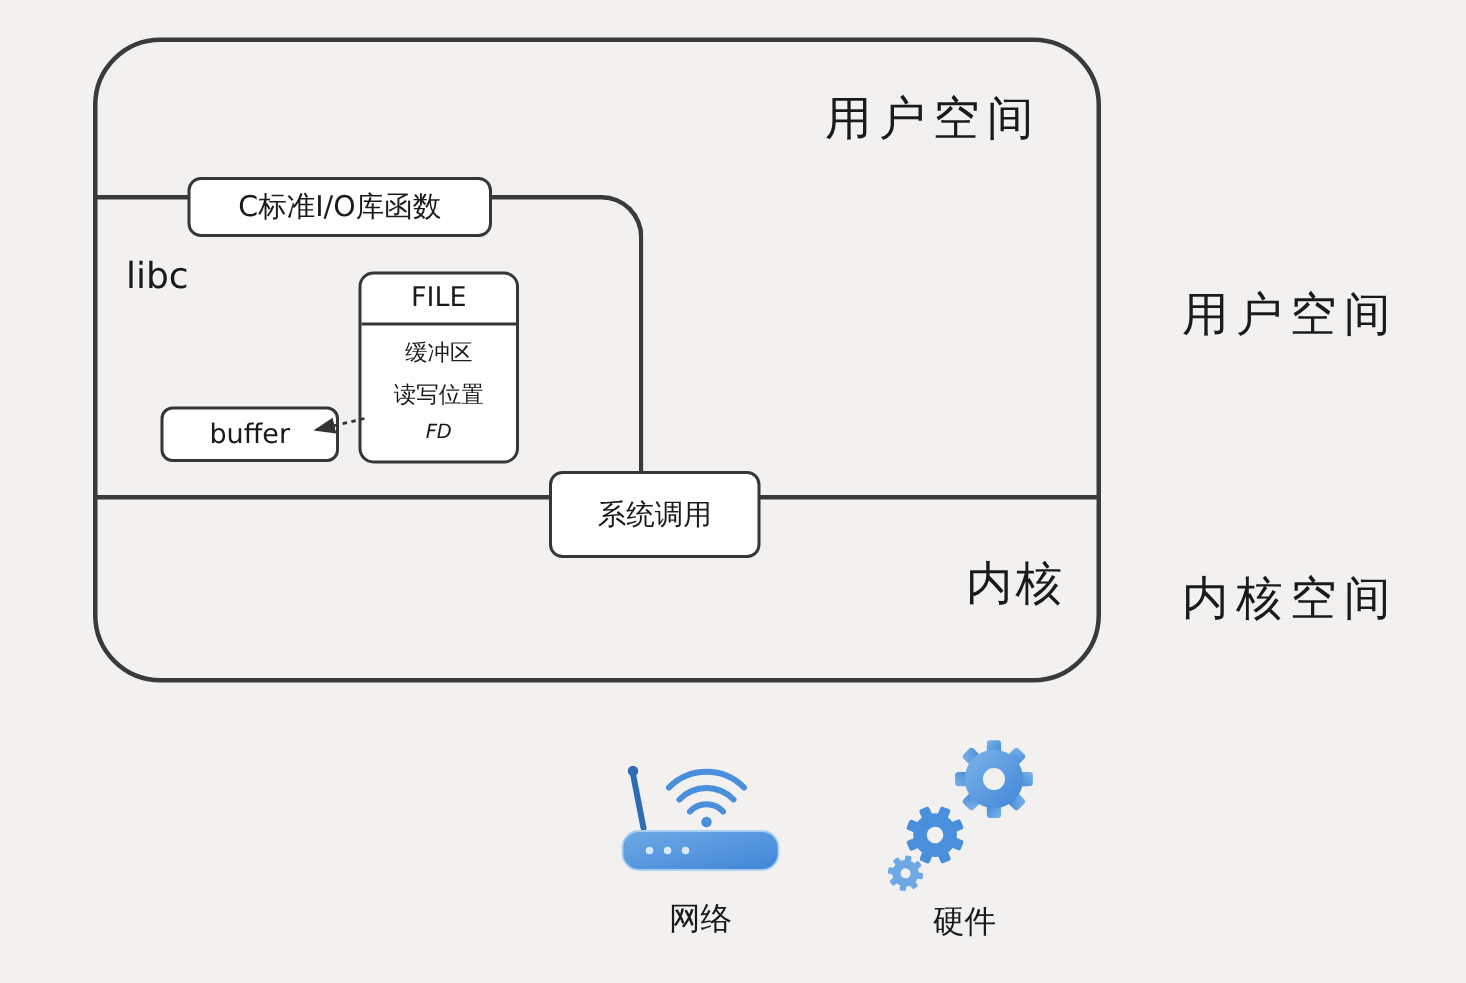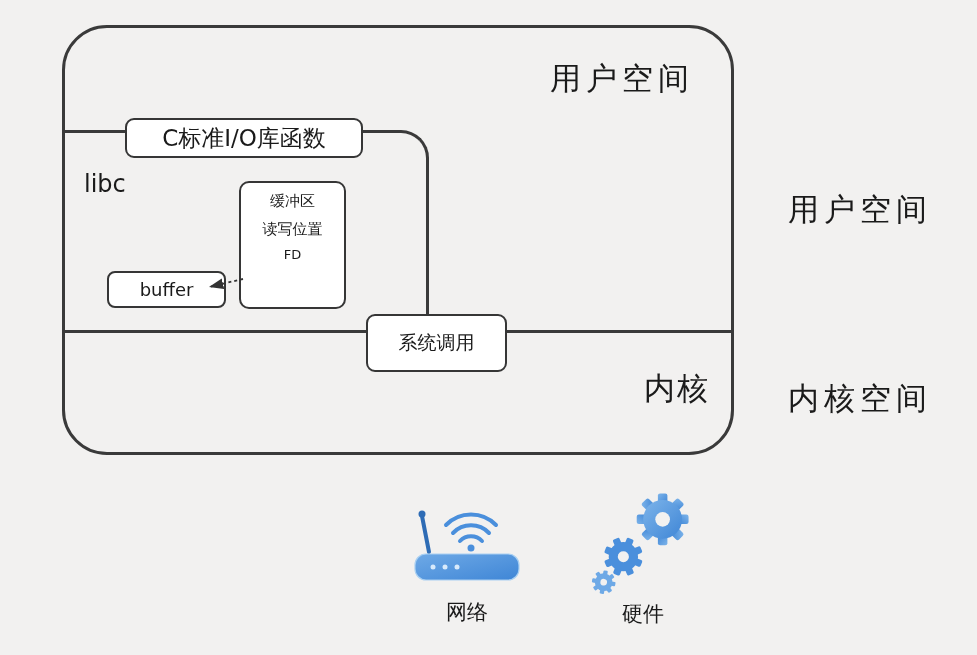--- a/index.html
+++ b/index.html
@@ -25,35 +25,35 @@
     position:absolute; left:63px; top:130px; width:366px; height:202px;
     border-top:3px solid #3a3a3a; border-right:3px solid #3a3a3a;
     border-top-right-radius:28px; z-index:1;
   }
 
   
   .wbox {
     position:absolute; background:#fff; border:2.5px solid #363636;
     display:flex; align-items:center; justify-content:center; z-index:3;
   }
-  .stdio-box { left:125px; top:118px; width:238px; height:40px; border-radius:9px; font-size:23px; }
+  .stdio-box { left:125px; top:118px; width:203px; height:40px; border-radius:9px; font-size:19px; }
   .buffer-box { left:107px; top:271px; width:119px; height:37px; border-radius:8px; font-size:18px; }
   .syscall-box { left:366px; top:314px; width:141px; height:58px; border-radius:9px; font-size:19px; }
 
   .file-box {
     position:absolute; left:239px; top:181px; width:107px; height:128px;
     background:#fff; border:2.5px solid #363636; border-radius:10px;
     display:flex; flex-direction:column; align-items:center; z-index:3;
   }
   .file-title {
     width:100%; text-align:center; font-size:18px; padding:5px 0 6px 0;
     border-bottom:2px solid #363636;
   }
   .file-row { font-size:15px; margin-top:9px; }
-  .file-row.small { font-size:13px; margin-top:8px; }
+  .file-row.small { font-size:13px; margin-top:8px;font-style:italic; }
 
   
   .biglabel { position:absolute; font-size:31px; letter-spacing:5px; z-index:2; white-space:nowrap; }
   .user-program { left:550px; top:58px; }
   .kernel { left:644px; top:368px; letter-spacing:2px; }
   .user-space { left:788px; top:189px; }
   .kernel-space { left:788px; top:378px; }
   .libc-label { position:absolute; left:84px; top:170px; font-size:24px; z-index:2; }
 
   .arrow-svg { position:absolute; left:196px; top:270px; z-index:4; }
@@ -79,20 +79,21 @@
   <div class="biglabel kernel">内核</div>
   <div class="biglabel user-space">用户空间</div>
   <div class="biglabel kernel-space">内核空间</div>
   <div class="libc-label">libc</div>
 
   <div class="wbox stdio-box">
     <span>C标准I/O库函数</span>
   </div>
 
   <div class="file-box">
+    <div class="file-title">FILE</div>
     <div class="file-row">缓冲区</div>
     <div class="file-row">读写位置</div>
     <div class="file-row small">FD</div>
   </div>
 
   <div class="wbox buffer-box">
     <span>buffer</span>
   </div>
 
   <svg class="arrow-svg" width="52" height="26">

